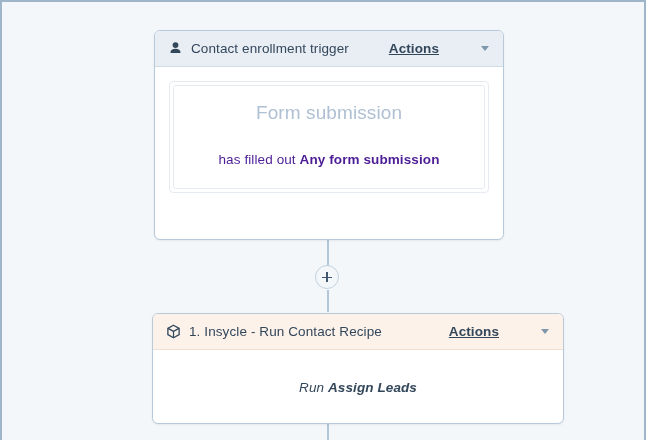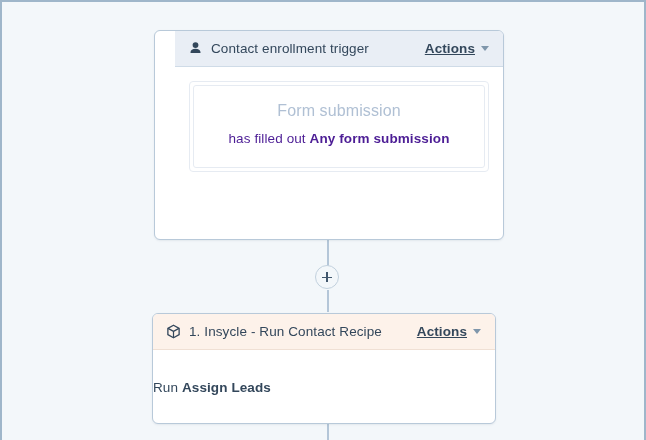--- a/index.html
+++ b/index.html
@@ -67,22 +67,22 @@
   .card {
     position: absolute;
     box-sizing: border-box;
     border: 1px solid #b8c9d9;
     border-radius: 6px;
     background: #ffffff;
     box-shadow: 0 1px 2px rgba(90,110,130,0.10);
     overflow: hidden;
     z-index: 2;
   }
-  #card-trigger { left: 152px; top: 28px;  width: 350px; height: 210px; padding-left: 20px; }
-  #card-action  { left: 150px; top: 311px; width: 344px; height: 111px; }
+  #card-trigger { left: 152px; top: 28px;  width: 350px; height: 210px; }
+  #card-action  { left: 150px; top: 311px; width: 412px; height: 111px; }
 
   .card-header {
     display: flex;
     align-items: center;
     height: 36px;
     padding: 0 14px 0 12px;
     box-sizing: border-box;
     font-size: 13.5px;
   }
   #card-trigger .card-header {
@@ -109,20 +109,21 @@
     letter-spacing: 0.1px;
     white-space: nowrap;
   }
   .hdr-spacer { flex: 1 1 auto; }
 
   .actions-btn {
     display: inline-flex;
     align-items: center;
     cursor: pointer;
     flex: 0 0 auto;
+    gap: 36px;
   }
   .actions-label {
     color: #33475b;
     font-size: 13.5px;
     font-weight: bold;
     text-decoration: underline;
     letter-spacing: 0.1px;
   }
   .caret {
     width: 0;
@@ -148,37 +149,39 @@
   .inner-box {
     border: 1px solid #e6ebf2;
     border-radius: 3px;
     padding: 16px 14px 18px;
     box-sizing: border-box;
     text-align: center;
   }
 
   .crit-type {
     color: #b0c0d4;
-    font-size: 16px;
-    margin-bottom: 9px;
+    font-size: 19px;
+    margin-bottom: 26px;
     letter-spacing: 0.1px;
   }
   .crit-line {
     color: #4c1d95;
     font-size: 13.5px;
     line-height: 20px;
     letter-spacing: 0.1px;
   }
   .crit-line b { font-weight: bold; }
 
   .action-body {
     height: 74px;
     display: flex;
     align-items: center;
-    box-sizing: border-box;
+    justify-content: center;
+    box-sizing: border-box;
+    font-style: italic;
   }
   .action-text {
     color: #33475b;
     font-size: 13.5px;
     letter-spacing: 0.1px;
   }
   .action-text b { font-weight: bold; }
 </style>
 </head>
 <body>

